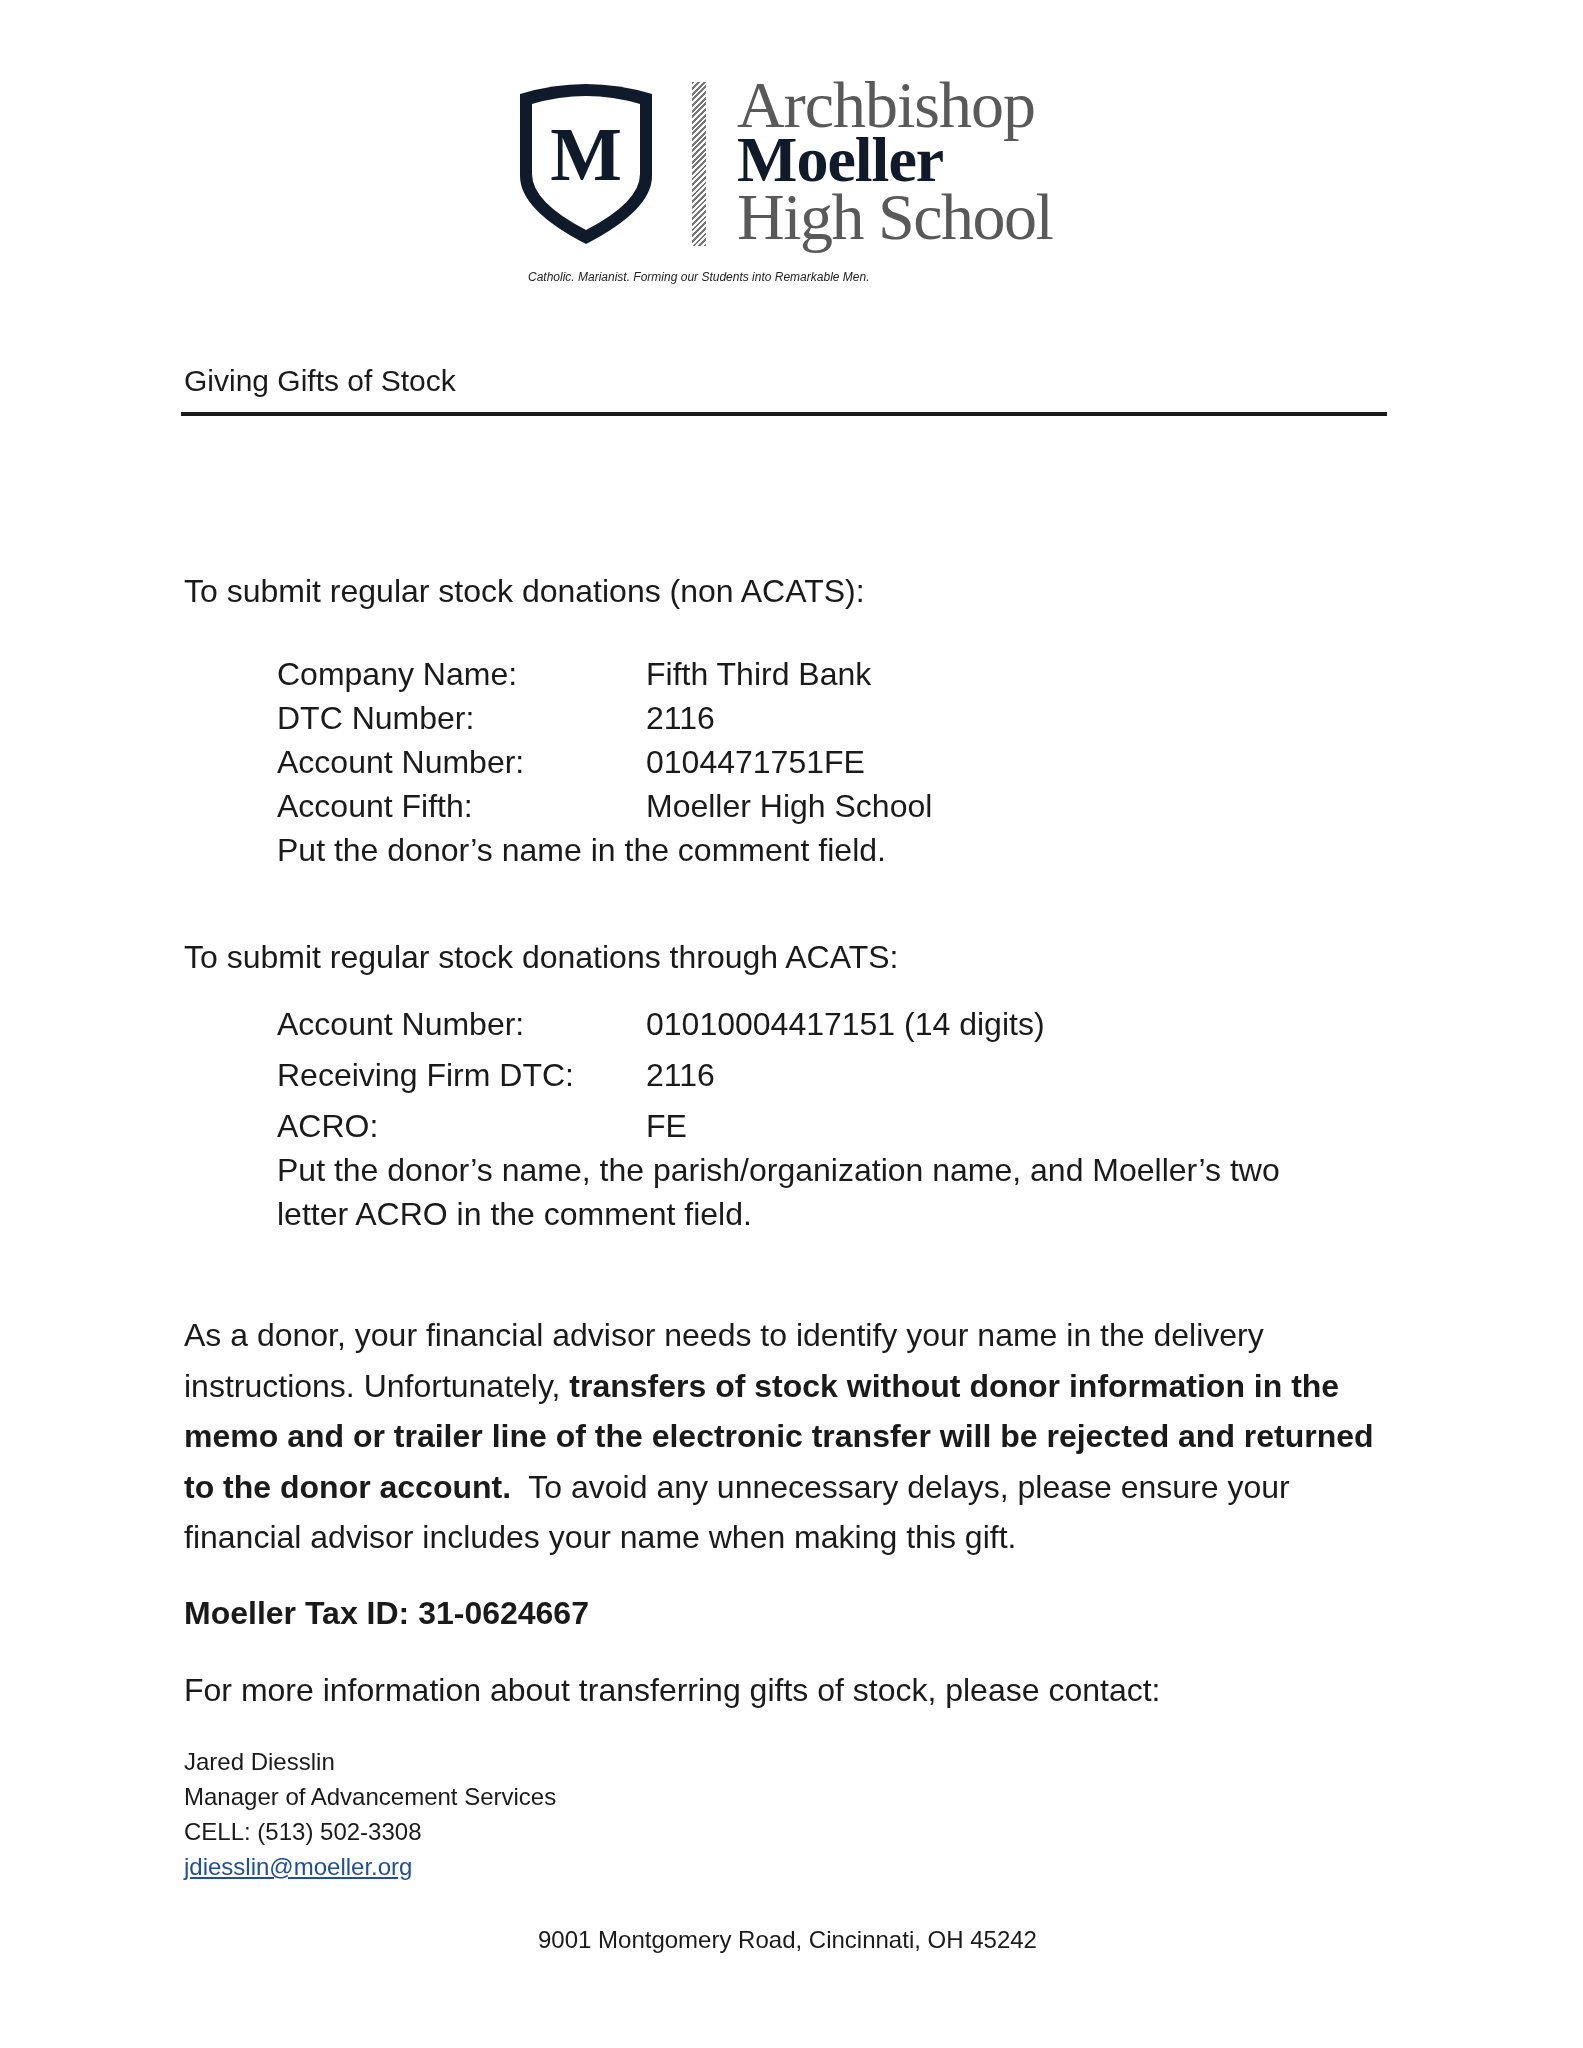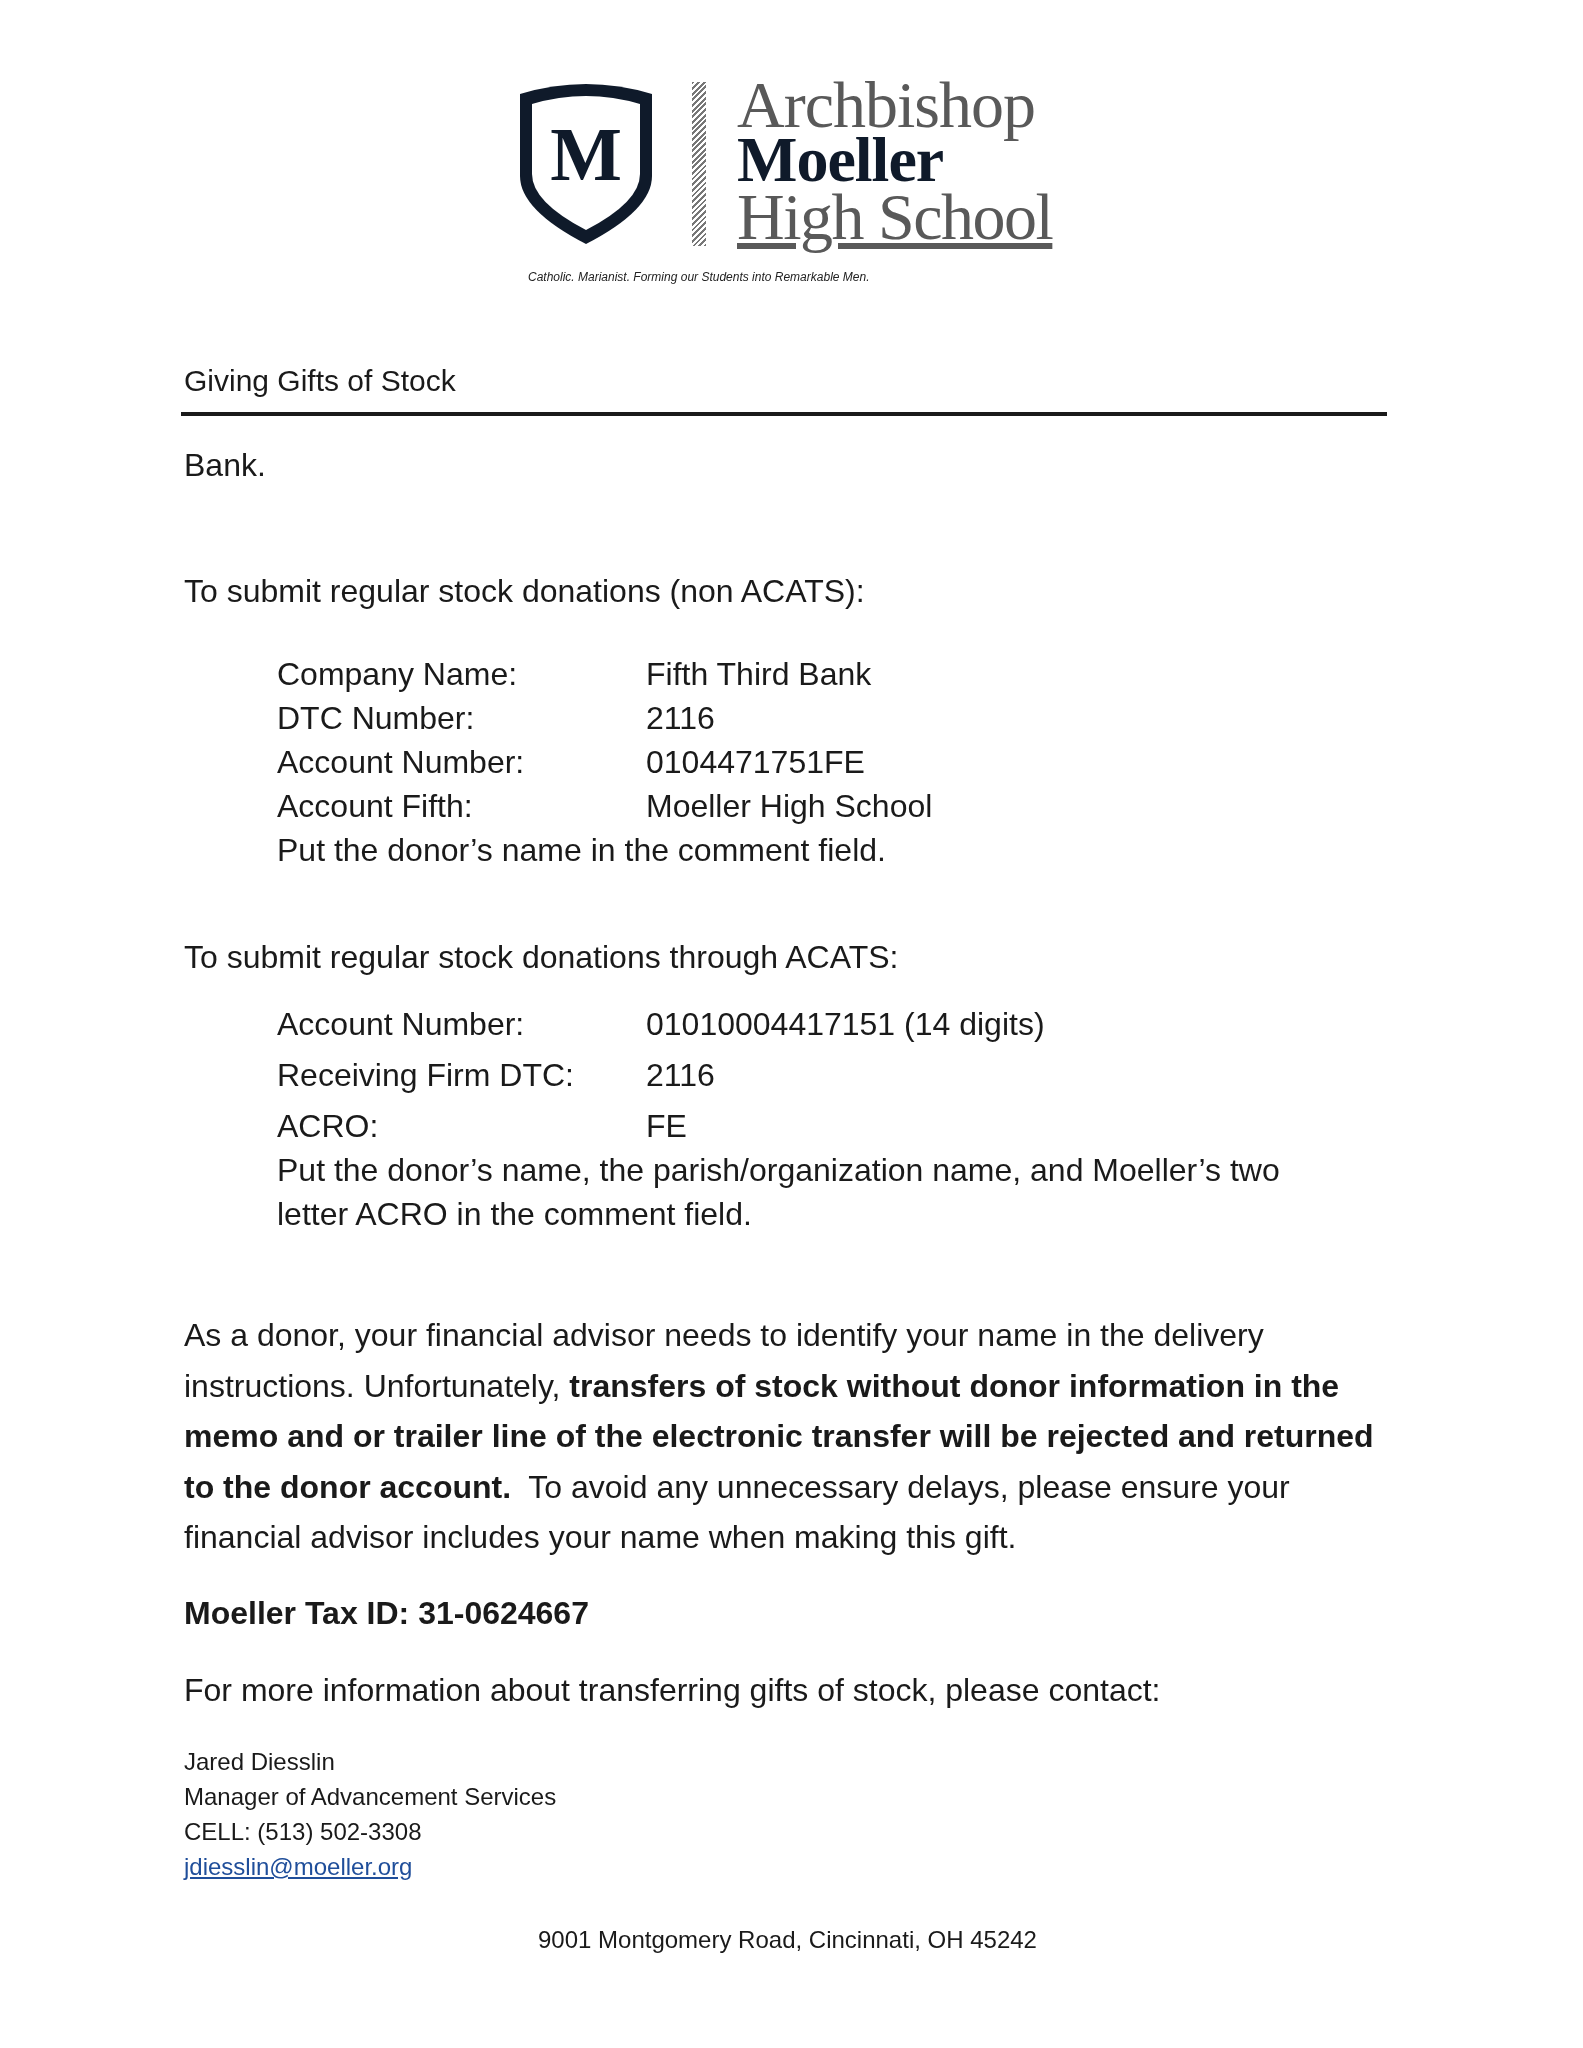--- a/index.html
+++ b/index.html
@@ -7,21 +7,21 @@
          font-family:"Liberation Sans", sans-serif; color:#1a1a1a; }
   .abs { position:absolute; white-space:nowrap; }
   .logo-shield { position:absolute; left:512px; top:80px; width:148px; height:168px; }
   .logo-bar { position:absolute; left:692px; top:82px; width:14px; height:164px;
       background: repeating-linear-gradient(135deg, #777 0 2px, #fff 2px 4px); }
   .logo-line1 { position:absolute; left:737px; top:72px; font-family:"Liberation Serif", serif;
       font-size:66px; color:#595959; letter-spacing:-1px; line-height:1; }
   .logo-line2 { position:absolute; left:737px; top:128px; font-family:"Liberation Serif", serif;
       font-size:64px; font-weight:bold; color:#0f1a2a; letter-spacing:-1px; line-height:1; }
   .logo-line3 { position:absolute; left:737px; top:184px; font-family:"Liberation Serif", serif;
-      font-size:66px; color:#595959; letter-spacing:-1.5px; line-height:1;text-decoration:underline; }
+      font-size:66px; color:#595959; letter-spacing:-1.5px; line-height:1; }
   .tagline { position:absolute; left:528px; top:270px; font-size:12px; font-style:italic; color:#222; }
   .heading { left:184px; top:364px; font-size:30px; }
   .rule { position:absolute; left:181px; top:412px; width:1206px; height:4px; background:#1a1a1a; }
   .body { font-size:32px; line-height:50px; }
   .p1 { left:184px; top:440px; }
   .p2 { left:184px; top:566px; }
   .field { font-size:32px; }
   .lbl { left:277px; }
   .val { left:646px;text-align:right; }
   .p4 { left:184px; top:1310px; font-size:32px; line-height:50.5px; white-space:normal; width:1210px; }
@@ -45,21 +45,20 @@
   <div class="logo-line1">Archbishop</div>
   <div class="logo-line2">Moeller</div>
   <div class="logo-line3">High School</div>
   <div class="tagline">Catholic. Marianist. Forming our Students into Remarkable Men.</div>
 </div>
 
 <div class="abs heading">Giving Gifts of Stock</div>
 <div class="rule"></div>
 
 <div class="abs body p1">
-  <div>Bank.</div>
 </div>
 
 <div class="abs body p2" style="top:566px;">To submit regular stock donations (non ACATS):</div>
 <div class="abs field lbl" style="top:656px;">Company Name:</div>
 <div class="abs field val" style="top:656px;">Fifth Third Bank</div>
 <div class="abs field lbl" style="top:700px;">DTC Number:</div>
 <div class="abs field val" style="top:700px;">2116</div>
 <div class="abs field lbl" style="top:744px;">Account Number:</div>
 <div class="abs field val" style="top:744px;">0104471751FE</div>
 <div class="abs field lbl" style="top:788px;">Account Fifth:</div>

